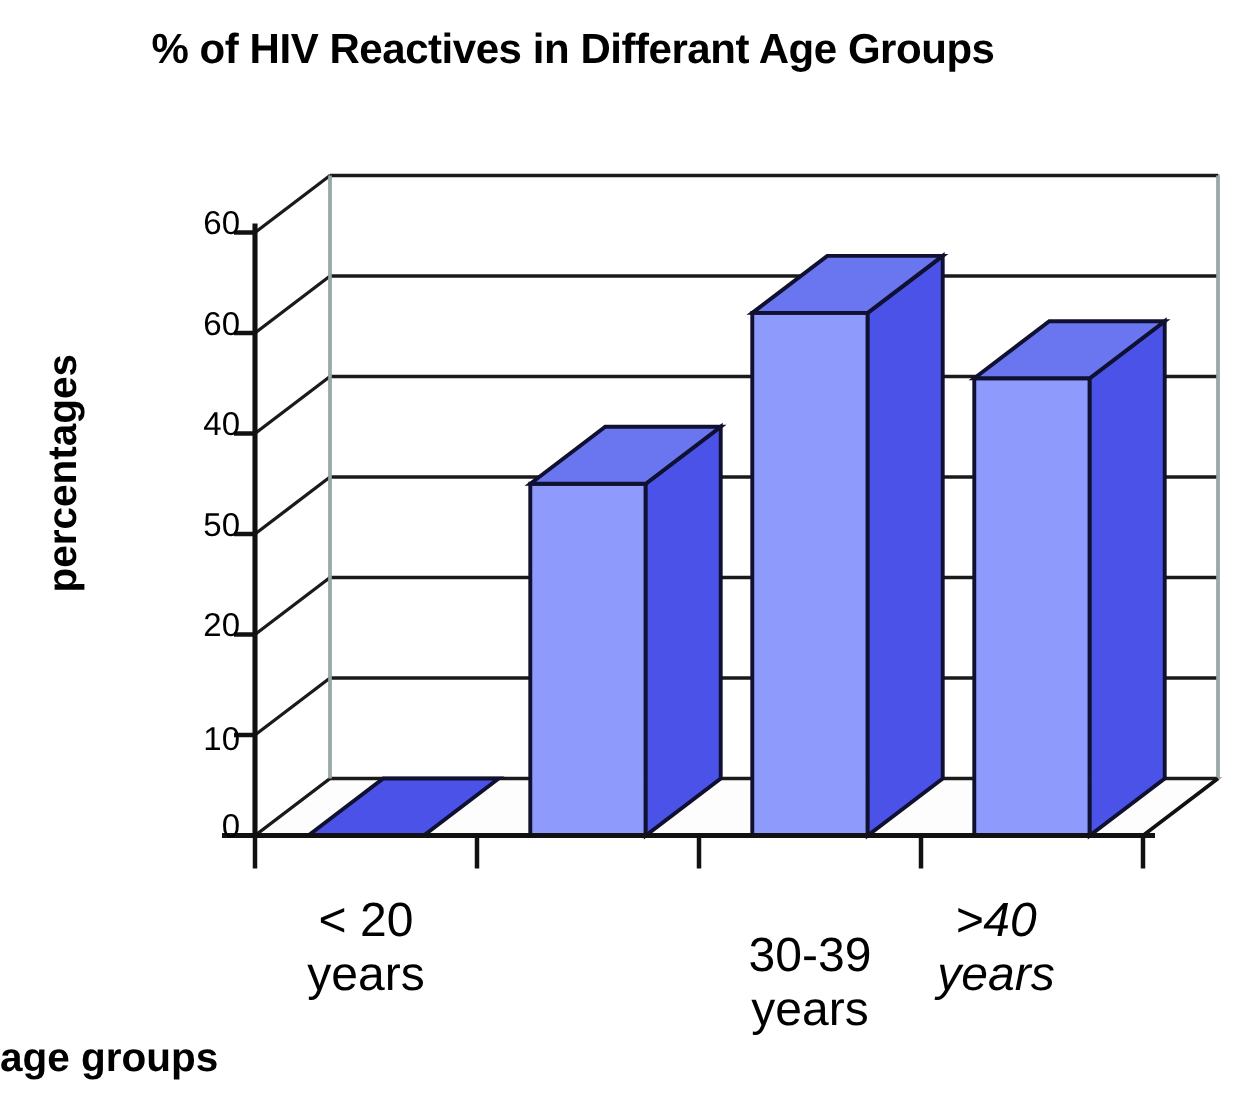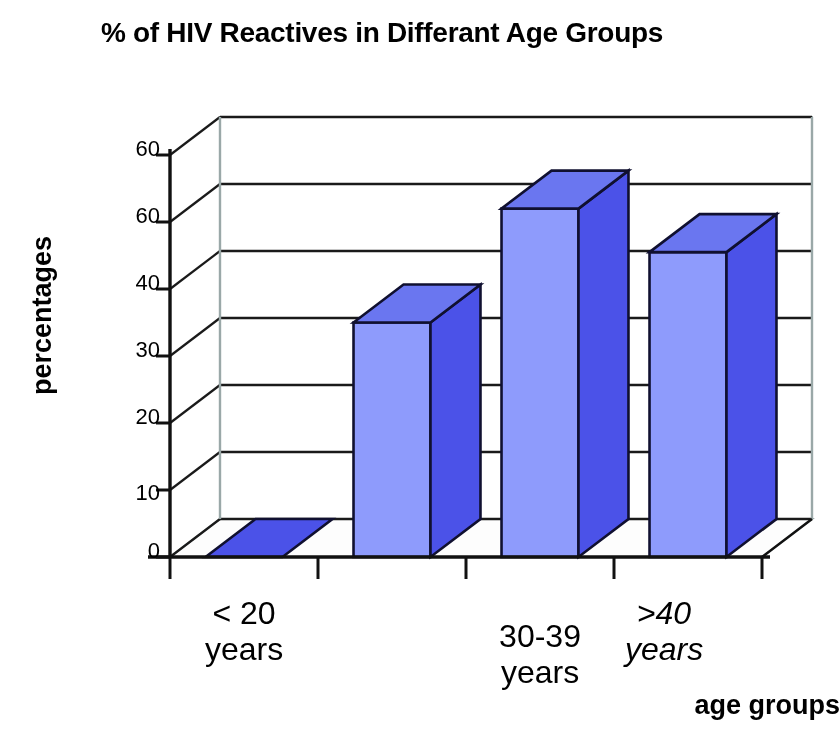--- a/index.html
+++ b/index.html
@@ -38,21 +38,21 @@
     position:absolute;left:-78px;top:300px;width:240px;text-align:center;
     font-size:27px;font-weight:bold;
     transform:rotate(-90deg);transform-origin:center center;
   }
 
   .xtick{
     position:absolute;text-align:center;
     font-size:32px;font-weight:normal;line-height:1.12;
   }
   .xlabel{
-    position:absolute;left:0;top:690px;width:840px;text-align:right;
+    position:absolute;left:0;top:690px;width:840px;text-align:left;
     font-size:27px;font-weight:bold;
   }
 </style>
 </head>
 <body>
 
 <div id="root">
 
   <div class="title-block">
     <div class="title-main">% of HIV Reactives in Differant Age Groups</div>
@@ -127,21 +127,21 @@
           <line x1="614" y1="557" x2="614" y2="579" stroke="#111111" stroke-width="3"></line>
           <line x1="762" y1="557" x2="762" y2="579" stroke="#111111" stroke-width="3"></line>
         </g>
     </svg>
   </div>
 
   <div class="ytick-wrap" id="yticks">
       <div class="ytick" style="top: 540px;">0</div>
       <div class="ytick" style="top: 482px;">10</div>
       <div class="ytick" style="top: 406px;">20</div>
-      <div class="ytick" style="top: 339px;">30</div>
+      <div class="ytick" style="top: 339px;">50</div>
       <div class="ytick" style="top: 272px;">40</div>
       <div class="ytick" style="top: 205px;">60</div>
       <div class="ytick" style="top: 138px;">60</div>
     </div>
   <div class="ylabel">percentages</div>
 
   <div id="xticks">
       <div class="xtick" style="left: 164px; width: 160px; top: 596px;">
         <div>&lt; 20</div>
         <div>years</div>

